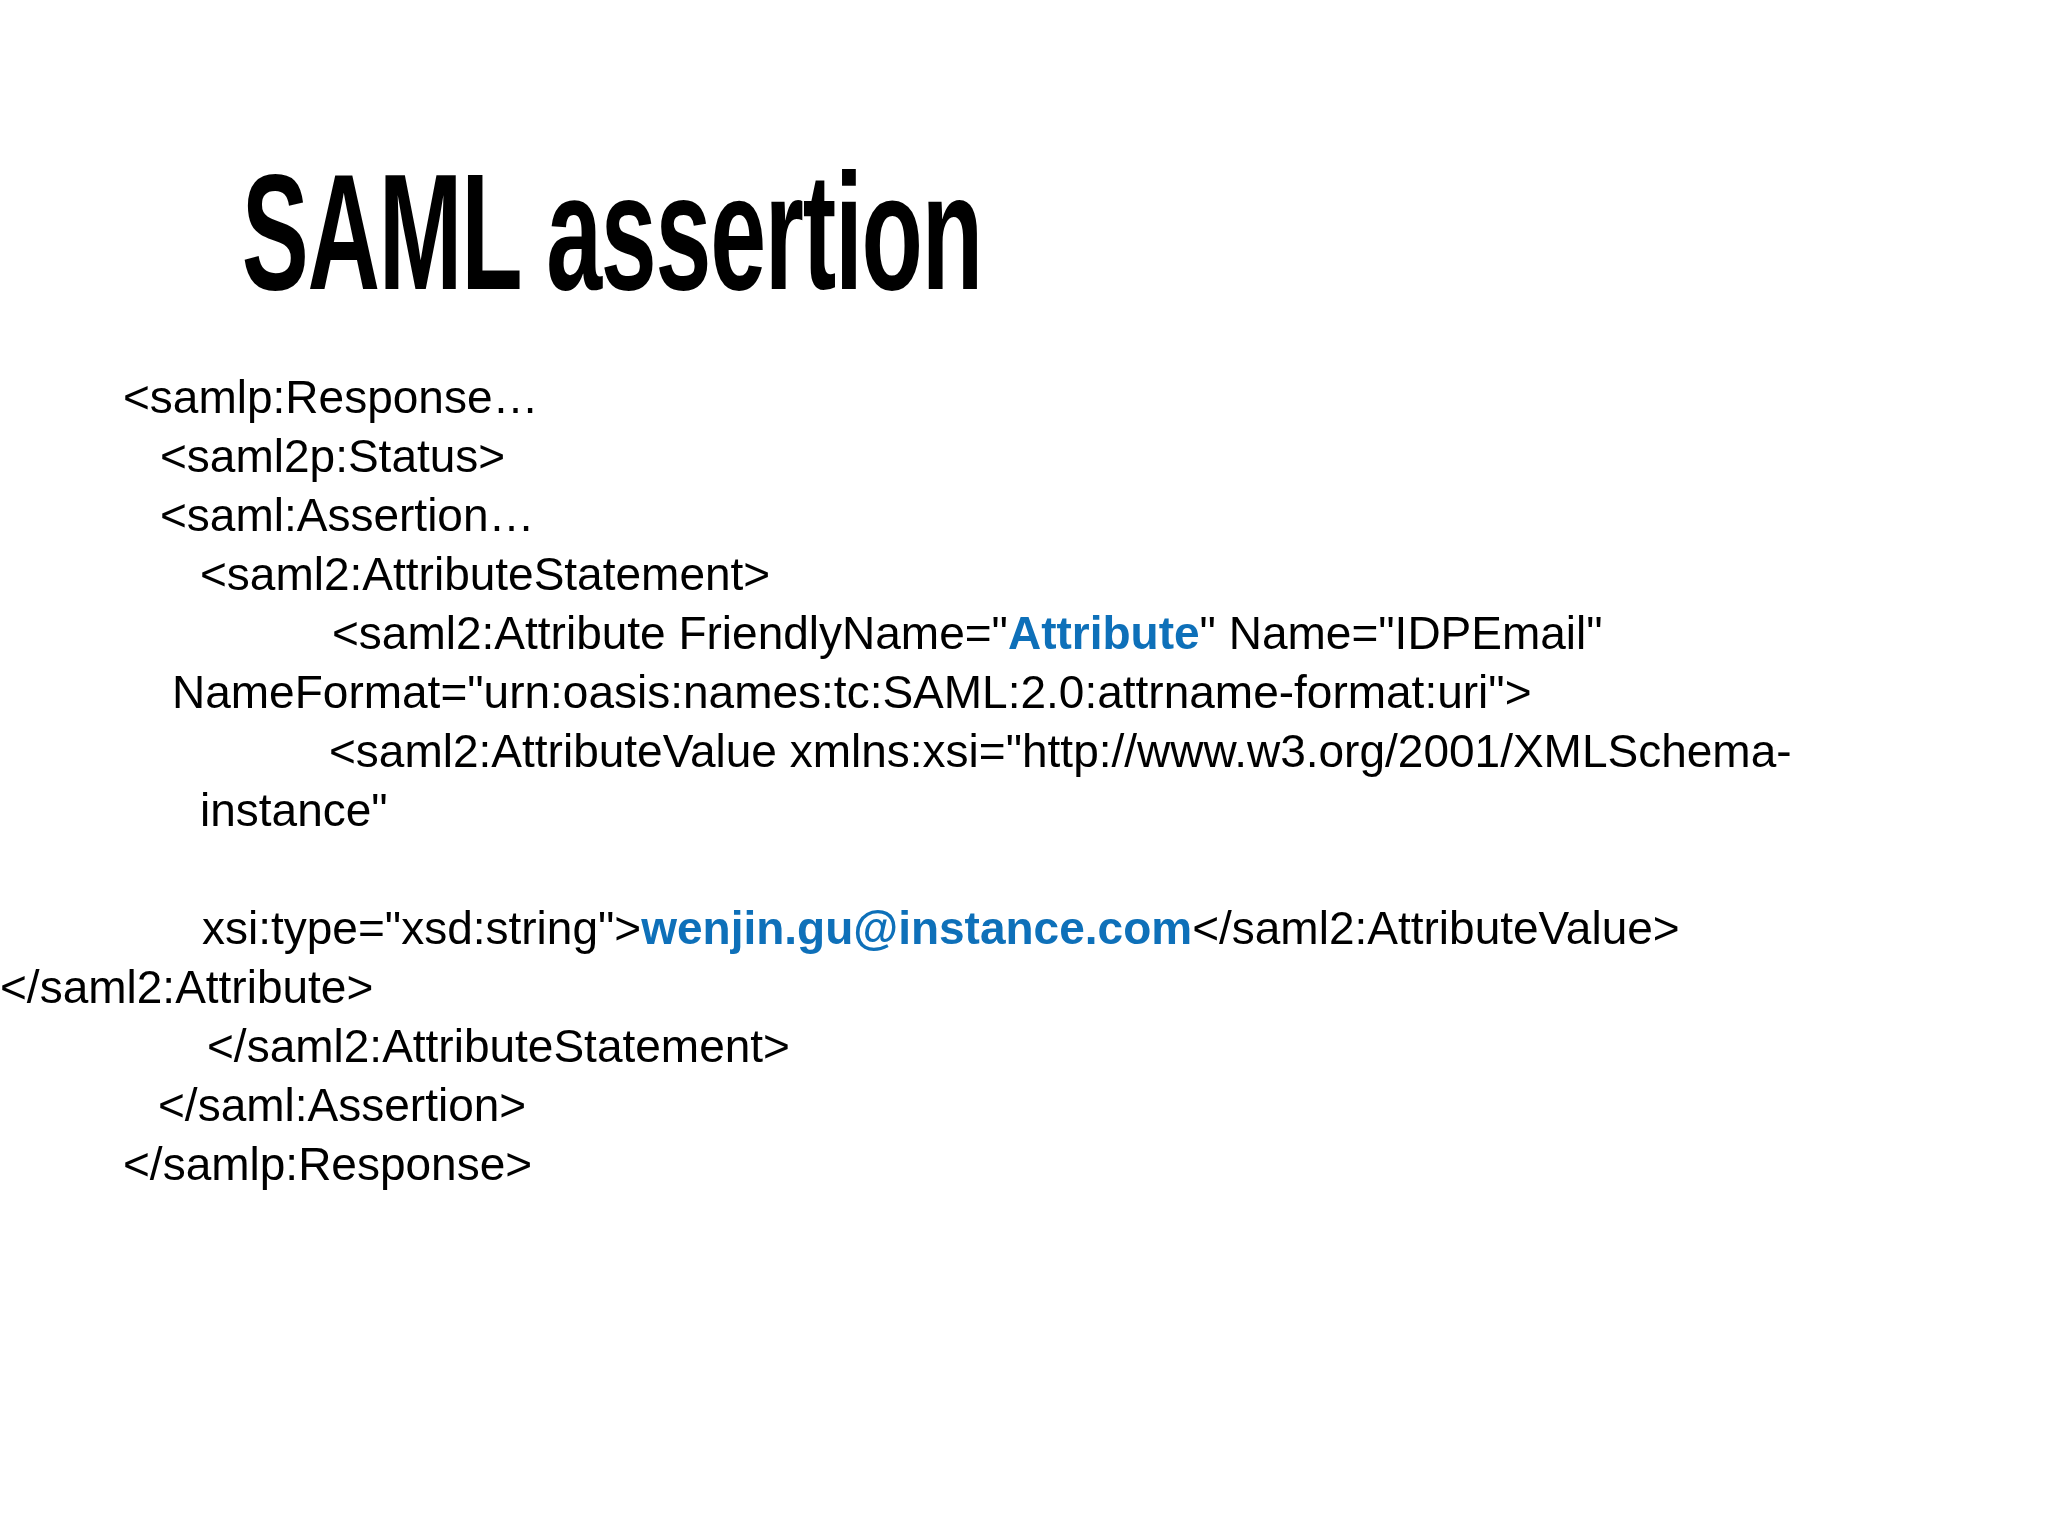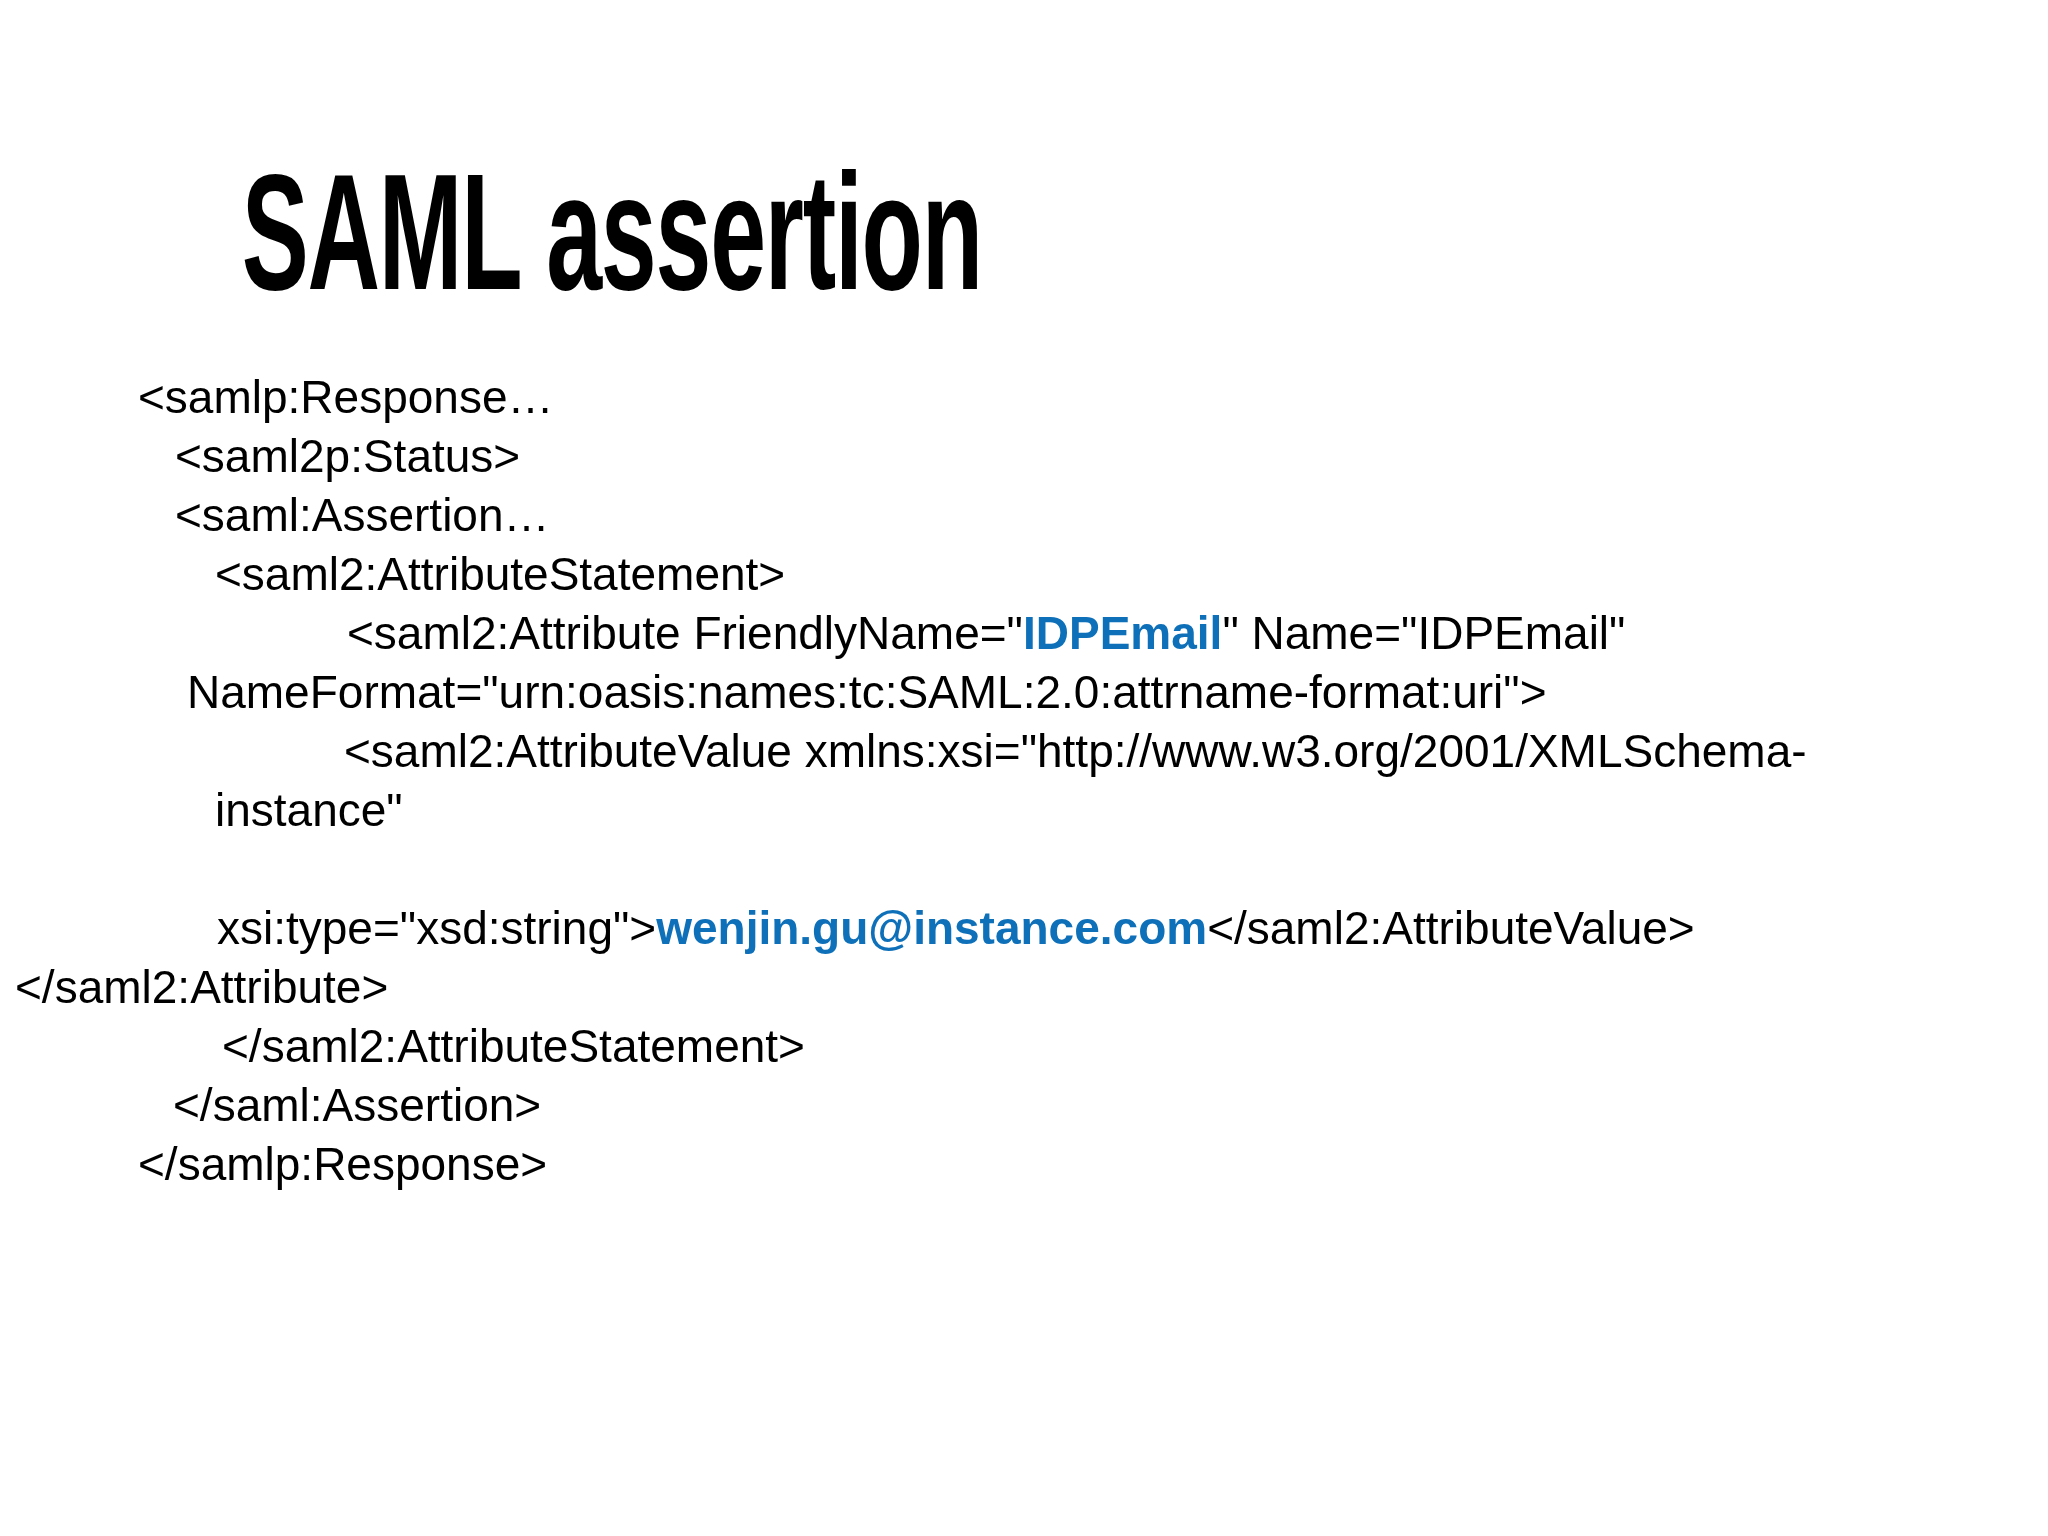--- a/index.html
+++ b/index.html
@@ -29,21 +29,21 @@
     white-space: nowrap;
   }
   .title .squeeze {
     display: inline-block;
     transform: scaleX(0.605);
     transform-origin: 50% 50%;
   }
   .code {
     position: absolute;
     top: 368px;
-    left: 15px;
+    left: 0;
     width: 1644px;
   }
   .code-line {
     height: 59px;
     line-height: 59px;
     font-size: 46px;
     white-space: nowrap;
   }
   .hl {
     color: var(--hl, #0e70b9);
@@ -53,21 +53,21 @@
 </head>
 <body style="background: rgb(255, 255, 255); color: rgb(0, 0, 0);">
 
 <h1 class="title"><span class="squeeze">SAML assertion</span></h1>
 
 <div class="code">
   <div class="code-line" style="padding-left:123px"><span>&lt;samlp:Response…</span></div>
   <div class="code-line" style="padding-left:160px"><span>&lt;saml2p:Status&gt;</span></div>
   <div class="code-line" style="padding-left:160px"><span>&lt;saml:Assertion…</span></div>
   <div class="code-line" style="padding-left:200px"><span>&lt;saml2:AttributeStatement&gt;</span></div>
-  <div class="code-line" style="padding-left:332px"><span>&lt;saml2:Attribute FriendlyName="</span><span class="hl">IDPEmail</span><span>" Name="IDPEmail"</span></div>
+  <div class="code-line" style="padding-left:332px"><span>&lt;saml2:Attribute FriendlyName="</span><span class="hl">Attribute</span><span>" Name="IDPEmail"</span></div>
   <div class="code-line" style="padding-left:172px"><span>NameFormat="urn:oasis:names:tc:SAML:2.0:attrname-format:uri"&gt;</span></div>
   <div class="code-line" style="padding-left:329px"><span>&lt;saml2:AttributeValue xmlns:xsi="http://www.w3.org/2001/XMLSchema-</span></div>
   <div class="code-line" style="padding-left:200px"><span>instance"</span></div>
   <div class="code-line"><span></span></div>
   <div class="code-line" style="padding-left:202px"><span>xsi:type="xsd:string"&gt;</span><span class="hl">wenjin.gu@instance.com</span><span>&lt;/saml2:AttributeValue&gt;</span></div>
   <div class="code-line" style=""><span>&lt;/saml2:Attribute&gt;</span></div>
   <div class="code-line" style="padding-left:207px"><span>&lt;/saml2:AttributeStatement&gt;</span></div>
   <div class="code-line" style="padding-left:158px"><span>&lt;/saml:Assertion&gt;</span></div>
   <div class="code-line" style="padding-left:123px"><span>&lt;/samlp:Response&gt;</span></div>
 </div>

